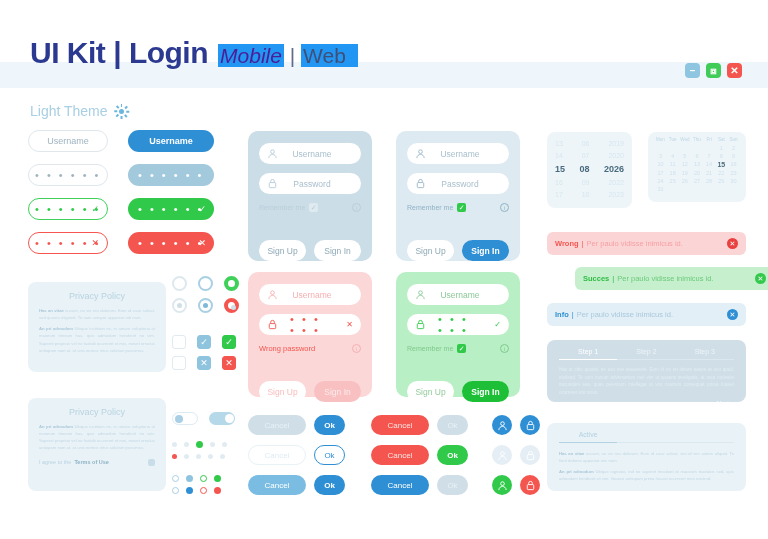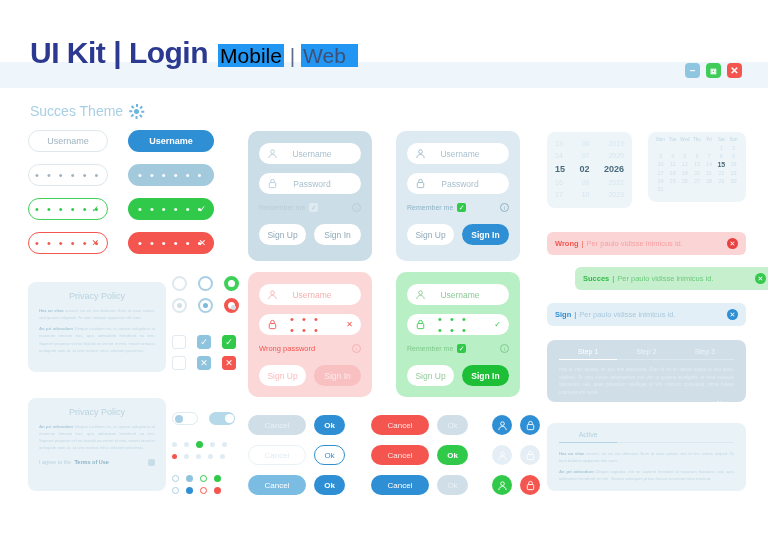--- a/index.html
+++ b/index.html
@@ -14,21 +14,21 @@
   .stage { position:relative; width:768px; height:539px; }
 
   
   .header-band {
     position:absolute; left:0; top:62px; width:768px; height:26px;
     background:#eef6fb;
   }
   .title-row { position:absolute; left:30px; top:36px; display:flex; align-items:baseline; gap:10px; z-index:3;}
   .title-main { font-size:30px; font-weight:bold; color:#2b3990; letter-spacing:-0.5px; }
   .title-sub { font-size:21px; color:#5f6b8a; position:relative; }
-  .hl { background:#2196f3; color:#000000; padding:0 2px; }
+  .hl { background:#2196f3; color:#4c1d95; padding:0 2px;font-style:italic; }
   .hl2 { background:#2196f3; color:#3f4f78; padding:0 12px 0 2px; }
 
   .wctrls { position:absolute; right:26px; top:63px; display:flex; gap:6px; z-index:4; }
   .wbtn { width:15px; height:15px; border-radius:4px; display:flex; align-items:center; justify-content:center;
           color:#fff; font-size:10px; line-height:1; font-weight:bold;}
   .wbtn.min { background:#8ec5e0; }
   .wbtn.max { background:#41cc5a; }
   .wbtn.cls { background:#f4564f; }
 
   .lighttheme { position:absolute; left:30px; top:103px; font-size:14px; color:#a8cfe4; display:flex; align-items:center; gap:7px;}
@@ -101,21 +101,21 @@
             padding:0 8px; gap:7px; margin-bottom:9px; font-size:8.5px; position:relative;}
   .lc-ph { color:#a8bfcc; flex:1; text-align:center; padding-right:14px;}
   .icn { width:11px;height:11px; flex:none; }
   .rem { font-size:7px; display:flex; align-items:center; gap:4px; margin-bottom:12px;}
   .rem .sq { width:9px;height:9px;border-radius:2px;display:flex;align-items:center;justify-content:center;
              color:#fff;font-size:7px;}
   .info { margin-left:auto; width:9px;height:9px;border-radius:50%;border:1px solid currentColor;
           font-size:6px;display:flex;align-items:center;justify-content:center;}
   .lbtns { display:flex; gap:8px; }
   .lbtn { flex:1; height:21px; border-radius:11px; display:flex; align-items:center;
-          justify-content:center; font-size:8.5px; }
+          justify-content:center; font-size:8.5px;margin-top:16px; }
 
   
   .dpick { position:absolute; left:547px; top:132px; width:85px; background:#eef5f9; border-radius:8px;
            padding:0 0 8px; overflow:hidden;}
   .dphead { background:#2e8fd4; color:#fff; font-size:9px; font-weight:bold; text-align:center;
             padding:5px 0; border-radius:11px; letter-spacing:0.6px;}
   .dpgrid { padding:5px 8px 0; }
   .dpline { display:flex; justify-content:space-between; font-size:7px; color:#d5e6ef; padding:2.5px 0;}
   .dpline.cur { color:#4a6b7d; font-size:9px; font-weight:bold;}
 
@@ -169,21 +169,21 @@
     <span class="title-sub"><span class="hl">Mobile</span> <span>|</span> <span class="hl2">Web</span></span>
   </div>
 
   <div class="wctrls">
     <div class="wbtn min">–</div>
     <div class="wbtn max">⧈</div>
     <div class="wbtn cls">✕</div>
   </div>
 
   <div class="lighttheme">
-    <span>Succes Theme</span>
+    <span>Light Theme</span>
     <span class="sun" id="sun">
         <i style="transform: rotate(0deg);"></i>
         <i style="transform: rotate(45deg);"></i>
         <i style="transform: rotate(90deg);"></i>
         <i style="transform: rotate(135deg);"></i>
         <i style="transform: rotate(180deg);"></i>
         <i style="transform: rotate(225deg);"></i>
         <i style="transform: rotate(270deg);"></i>
         <i style="transform: rotate(315deg);"></i>
       </span>
@@ -407,21 +407,21 @@
           <span>06</span>
           <span>2019</span>
         </div>
         <div class="dpline">
           <span>14</span>
           <span>07</span>
           <span>2020</span>
         </div>
         <div class="dpline cur">
           <span>15</span>
-          <span>02</span>
+          <span>08</span>
           <span>2026</span>
         </div>
         <div class="dpline">
           <span>16</span>
           <span>09</span>
           <span>2022</span>
         </div>
         <div class="dpline">
           <span>17</span>
           <span>10</span>
@@ -507,21 +507,21 @@
         <span style="color: rgb(247, 160, 162);">Per paulo vidisse inimicus id.</span>
         <span class="x" style="background: rgb(232, 65, 63);">✕</span>
       </div>
       <div class="alert" style="top: 267px; background: rgb(198, 240, 205); margin-left: 28px;">
         <b style="color: rgb(47, 187, 69);">Succes</b>
         <span style="color: rgb(47, 187, 69);">|</span>
         <span style="color: rgb(108, 201, 124);">Per paulo vidisse inimicus id.</span>
         <span class="x" style="background: rgb(52, 201, 76);">✕</span>
       </div>
       <div class="alert" style="top: 303px; background: rgb(227, 239, 246);">
-        <b style="color: rgb(46, 143, 212);">Sign</b>
+        <b style="color: rgb(46, 143, 212);">Info</b>
         <span style="color: rgb(46, 143, 212);">|</span>
         <span style="color: rgb(169, 201, 222);">Per paulo vidisse inimicus id.</span>
         <span class="x" style="background: rgb(46, 143, 212);">✕</span>
       </div>
     </div>
 
   <div class="stepper">
     <div class="steps">
       <span class="step active">Step 1</span>
       <span class="step">Step 2</span>

